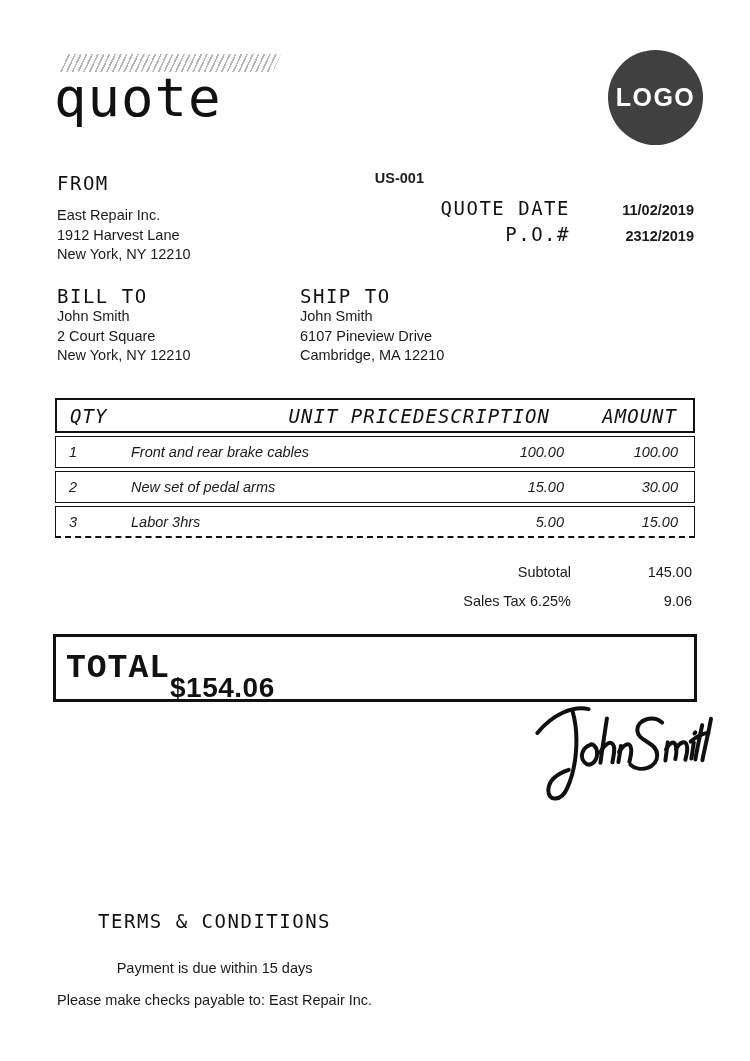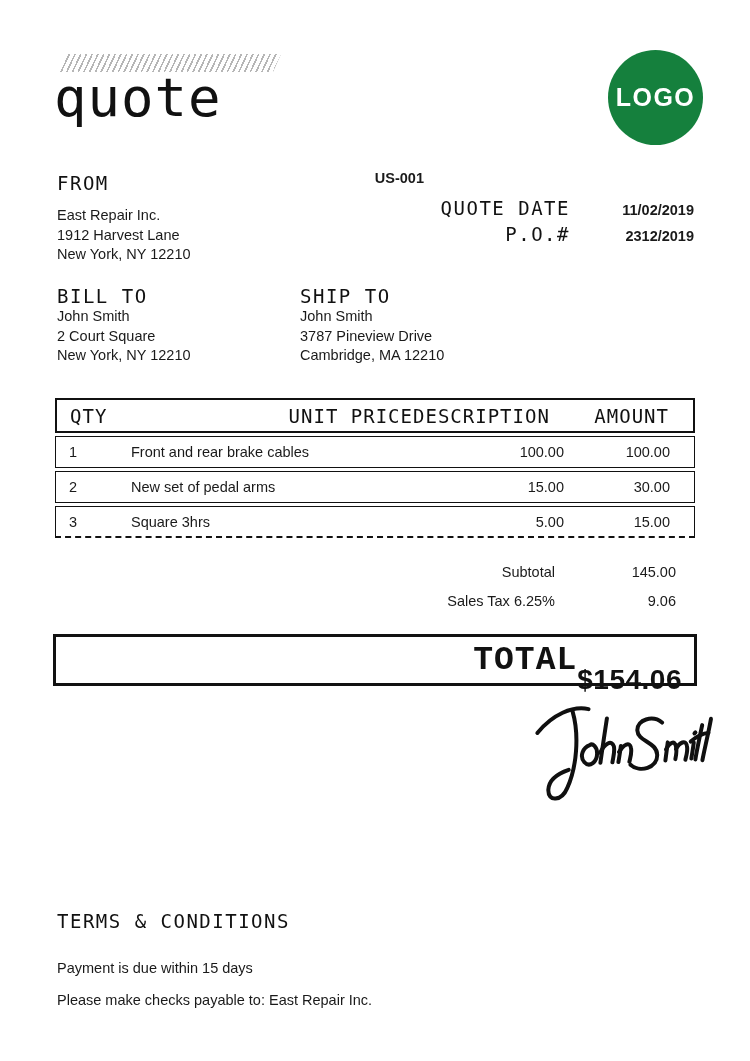--- a/index.html
+++ b/index.html
@@ -28,21 +28,21 @@
     font-size: 54px;
     font-weight: 500;
     letter-spacing: 1px;
     color: #111;
   }
   .logo {
     position: absolute;
     left: 608px; top: 50px;
     width: 95px; height: 95px;
     border-radius: 50%;
-    background: #15803d;
+    background: #404040;
     display: flex; align-items: center; justify-content: center;
   }
   .logo span {
     color: #ffffff;
     font-size: 25px;
     font-weight: bold;
     letter-spacing: 1.5px;
   }
   
   .sec-label {
@@ -79,69 +79,70 @@
   }
   
   .items { position: absolute; left: 55px; top: 398px; width: 640px; }
   .trow {
     display: grid;
     grid-template-columns: 75px 1fr 150px 130px;
     align-items: center;
     border: 2px solid #111;
     background: #fff;
     margin-bottom: 3px;
+    font-style: italic;
   }
   .trow.head { height: 35px; }
   .trow.item { height: 32px; border-width: 1.5px; }
   .trow.item.row-last { border-bottom: 2px dashed #111; }
   .c-qty  { padding-left: 13px; }
   .c-unit { text-align: right; }
-  .c-amt  { text-align: right; padding-right: 24px; }
+  .c-amt  { text-align: right; padding-right: 16px; }
   .head .cell {
     font-family: "DejaVu Sans Mono", monospace;
     font-size: 19px;
     letter-spacing: 1px;
     color: #111;
     white-space: nowrap;
   }
   .item .cell { font-size: 14.5px; color: #1a1a1a; }
   
-  .sum-row { position: absolute; left: 288px; width: 388px; display: flex; align-items: flex-start; }
+  .sum-row { position: absolute; left: 304px; width: 388px; display: flex; align-items: flex-start; }
   .sum-label { flex: 1; text-align: right; font-size: 14.5px; }
   .sum-value { width: 121px; text-align: right; font-size: 14.5px; }
   .sum-subtotal { top: 564px; }
   .sum-tax { top: 593px; }
   
   .total-box {
     position: absolute;
     left: 53px; top: 634px;
-    width: 644px; height: 52px;
+    width: 644px; height: 68px;
     border: 3px solid #111;
-    display: flex; align-items: center; justify-content: flex-end;
+    display: flex; align-items: center; justify-content: flex-start;
     padding: 0 12px 0 10px;
     background: #fff;
   }
   .total-label {
     font-family: "Liberation Mono", monospace;
     font-size: 33px;
     font-weight: 600;
     letter-spacing: 1px;
     color: #111;
   }
   .total-value {
     font-size: 28px;
     font-weight: bold;
     color: #111;
     letter-spacing: 0.5px;
     margin-top: 40px;
   }
   
   .signature { position: absolute; left: 528px; top: 692px; width: 186px; height: 116px; transform: rotate(-2deg); }
   
-  .terms-block { position: absolute; left: 57px; top: 910px; }
+  .terms-block { position: absolute; left: 57px; top: 910px; text-align: center; }
   .terms-line1 { margin-top: 28px; font-size: 14.5px; }
   .terms-line2 { margin-top: 16px; font-size: 14.5px; }
 </style>
 </head>
 <body>
 
 <div class="page">
 
   <div class="stripes"></div>
   <div class="doc-title">quote</div>
@@ -179,21 +180,21 @@
       <div>John Smith</div>
       <div>2 Court Square</div>
       <div>New York, NY 12210</div>
     </div>
   </div>
 
   <div class="ship-block">
     <div class="sec-label">SHIP TO</div>
     <div class="addr">
       <div>John Smith</div>
-      <div>3787 Pineview Drive</div>
+      <div>6107 Pineview Drive</div>
       <div>Cambridge, MA 12210</div>
     </div>
   </div>
 
   <div class="items">
     <div class="trow head">
       <span class="cell c-qty">QTY</span>
       <span class="cell c-unit">UNIT PRICE</span>
       <span class="cell c-desc">DESCRIPTION</span>
       <span class="cell c-amt">AMOUNT</span>
@@ -205,21 +206,21 @@
       <span class="cell c-amt">100.00</span>
     </div>
     <div class="trow item">
       <span class="cell c-qty">2</span>
       <span class="cell c-desc">New set of pedal arms</span>
       <span class="cell c-unit">15.00</span>
       <span class="cell c-amt">30.00</span>
     </div>
     <div class="trow item row-last">
       <span class="cell c-qty">3</span>
-      <span class="cell c-desc">Square 3hrs</span>
+      <span class="cell c-desc">Labor 3hrs</span>
       <span class="cell c-unit">5.00</span>
       <span class="cell c-amt">15.00</span>
     </div>
   </div>
 
   <div class="sum-row sum-subtotal">
     <span class="sum-label">Subtotal</span>
     <span class="sum-value">145.00</span>
   </div>
   <div class="sum-row sum-tax">

